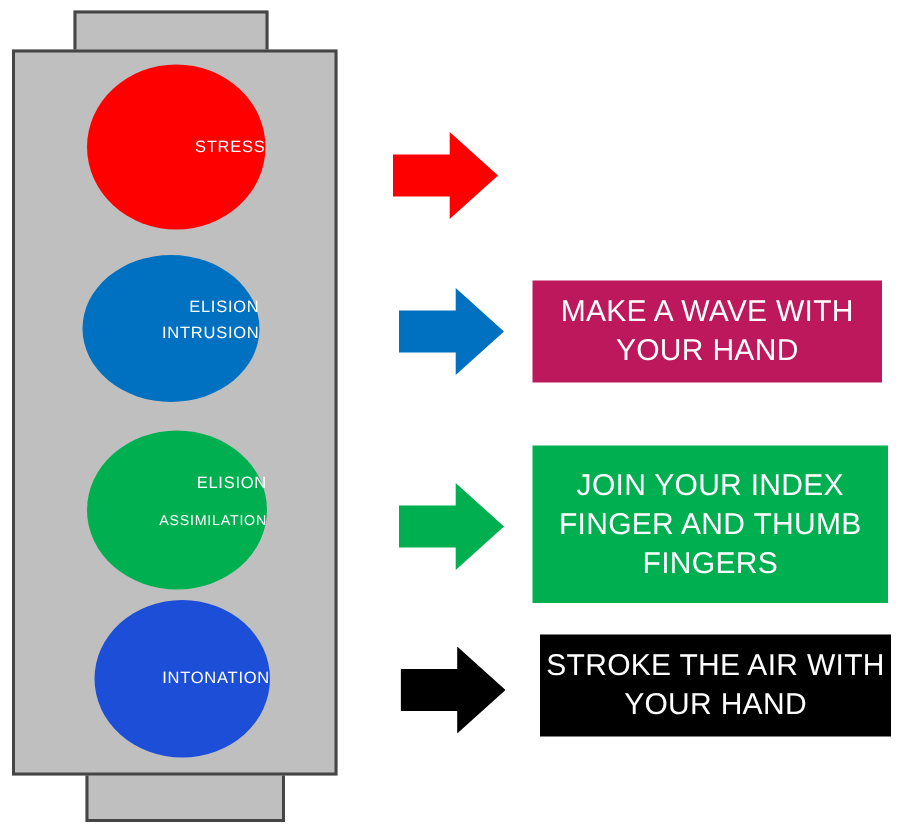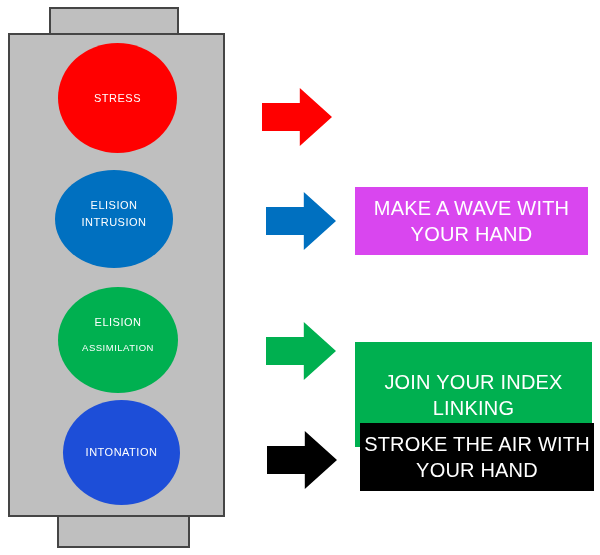--- a/index.html
+++ b/index.html
@@ -11,21 +11,21 @@
   .tl-tab{position:absolute;background:#BFBFBF;border:2px solid #454545;box-sizing:border-box;z-index:1;}
   .tl-tab-top{left:49px;top:7px;width:130px;height:32px;}
   .tl-tab-bottom{left:57px;top:508px;width:133px;height:40px;}
   .tl-body{
     position:absolute;left:8px;top:33px;width:217px;height:484px;
     background:#BFBFBF;border:2px solid #454545;box-sizing:border-box;z-index:2;
   }
   
   .light{
     position:absolute;z-index:3;border-radius:50%;
-    display:flex;flex-direction:column;align-items:center;justify-content:center;
+    display:flex;flex-direction:column;align-items:flex-end;justify-content:center;
     text-align:center;color:#ffffff;
   }
   .light-stress{left:58px;top:43px;width:119px;height:110px;}
   .light-linking{left:55px;top:170px;width:118px;height:98px;padding-bottom:10px;box-sizing:border-box;}
   .light-elision{left:58px;top:287px;width:120px;height:106px;padding-bottom:10px;box-sizing:border-box;}
   .light-intonation{left:63px;top:400px;width:117px;height:105px;}
   .light-line{font-size:11px;line-height:1;letter-spacing:0.5px;white-space:nowrap;}
   .light-line.small{font-size:9.5px;}
   .light-line + .light-line{margin-top:6px;}
   .light-elision .light-line + .light-line{margin-top:0;}
@@ -76,28 +76,29 @@
   <div class="light light-intonation" style="background: #1d4ed8;">
     <span class="light-line">INTONATION</span>
   </div>
 
   <div class="arrow arrow-red" style="background: rgb(255, 0, 0);"></div>
   <div class="arrow arrow-blue" style="background: rgb(0, 112, 192);"></div>
   <div class="arrow arrow-green" style="background: rgb(0, 176, 80);"></div>
   <div class="arrow arrow-black" style="background: rgb(0, 0, 0);"></div>
 
 
-  <div class="ibox ibox-blue" style="background: #d946ef;">
+  <div class="ibox ibox-blue" style="background: #be185d;">
     <span class="ibox-line">MAKE A WAVE WITH</span>
     <span class="ibox-line">YOUR HAND</span>
   </div>
 
-  <div class="ibox ibox-green" style="background: rgb(0, 176, 80); margin-top: 45px;">
+  <div class="ibox ibox-green" style="background: rgb(0, 176, 80);">
     <span class="ibox-line">JOIN YOUR INDEX</span>
-    <span class="ibox-line">LINKING</span>
+    <span class="ibox-line">FINGER AND THUMB</span>
+    <span class="ibox-line">FINGERS</span>
   </div>
 
   <div class="ibox ibox-black" style="background: rgb(0, 0, 0);">
     <span class="ibox-line">STROKE THE AIR WITH</span>
     <span class="ibox-line">YOUR HAND</span>
   </div>
 
 </div>
 
 </body></html>

